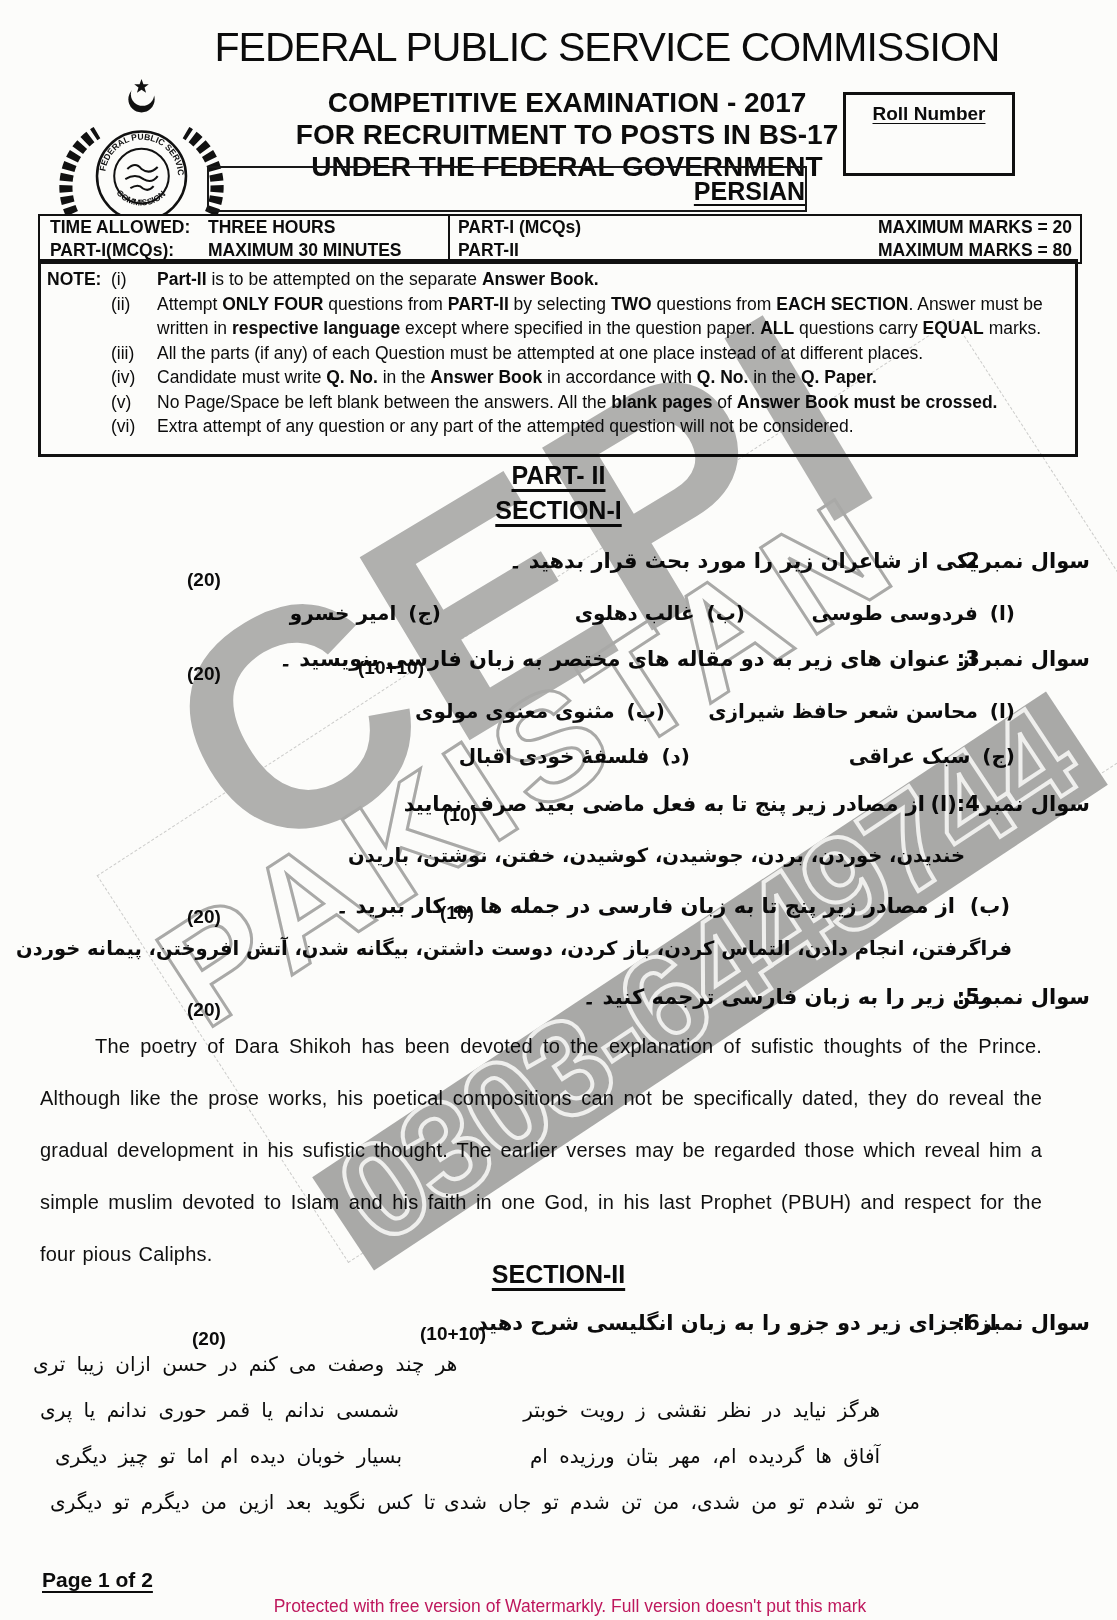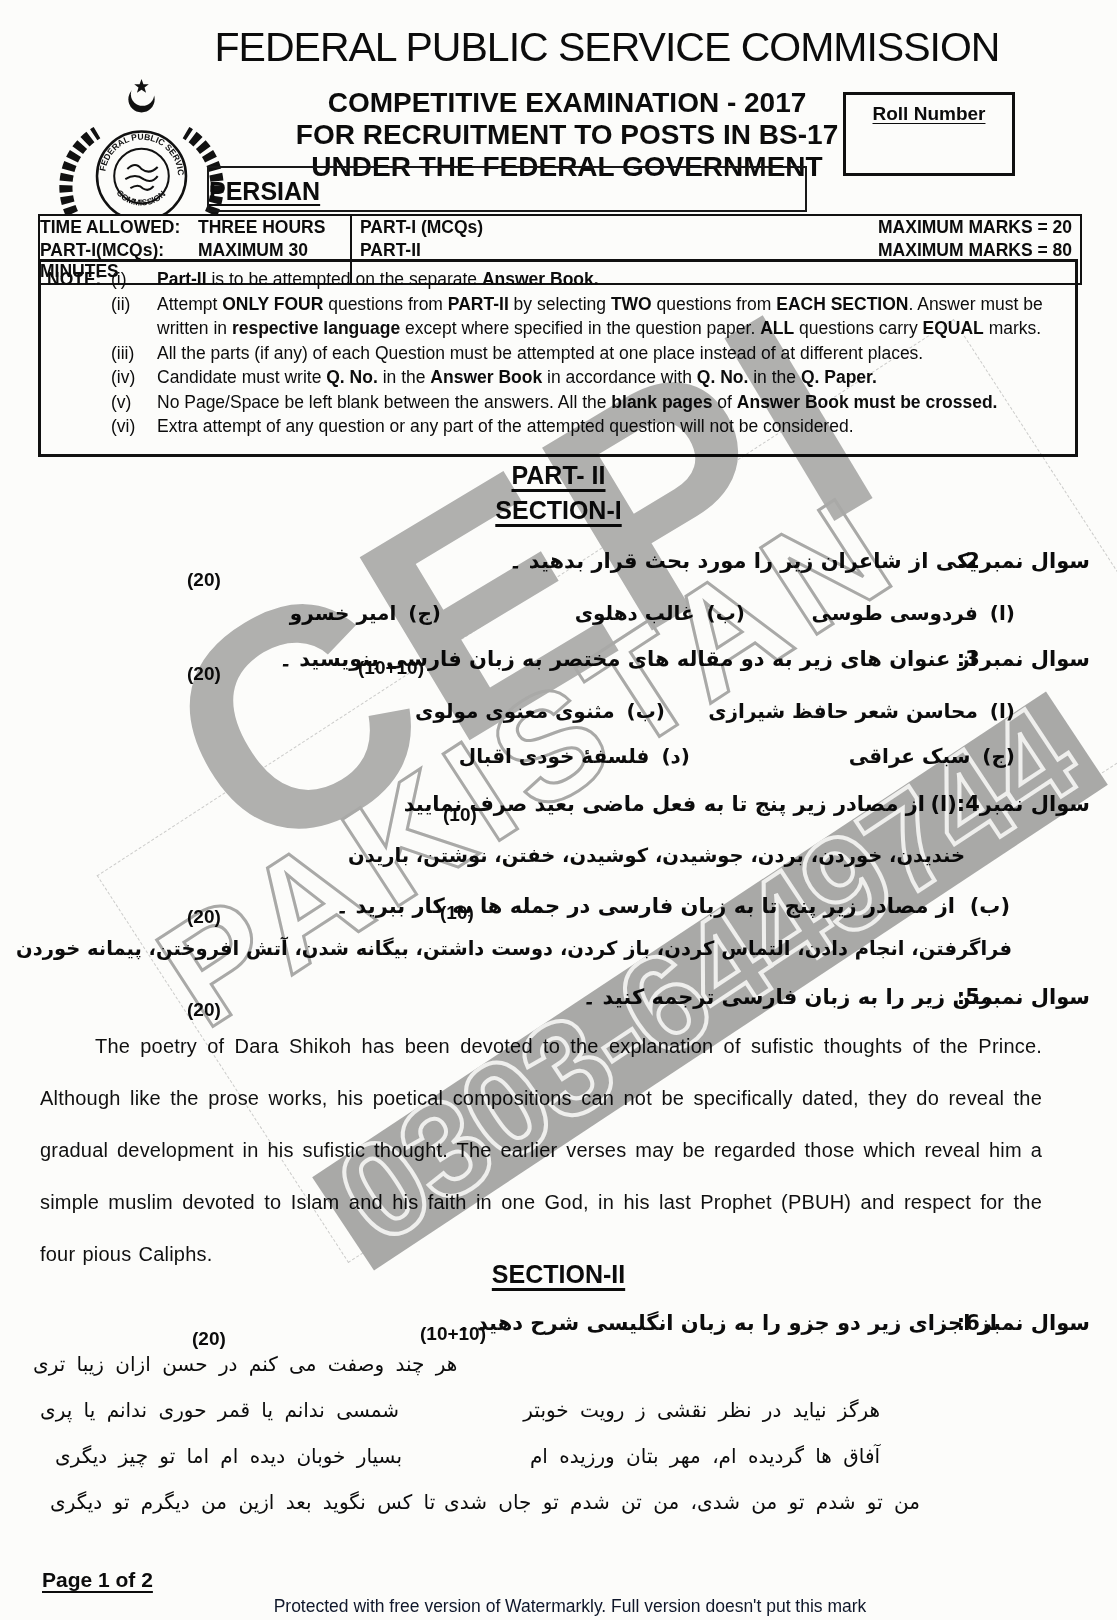--- a/index.html
+++ b/index.html
@@ -7,26 +7,26 @@
         font-family:"Liberation Sans",sans-serif;color:#0c0c0c;overflow:hidden;}
   .abs{position:absolute;}
   
   .org{position:absolute;top:24px;left:97px;right:0;text-align:center;
        font-size:41px;font-weight:normal;letter-spacing:-1px;white-space:nowrap;}
   .hline{position:absolute;left:17px;right:0;text-align:center;font-size:28px;font-weight:bold;letter-spacing:0;white-space:nowrap;}
   .rollbox{position:absolute;left:843px;top:92px;width:172px;height:84px;border:3px solid #101010;
            text-align:center;padding-top:8px;box-sizing:border-box;}
   .rollbox span{font-size:19px;font-weight:bold;text-decoration:underline;text-underline-offset:3px;}
   .subjbox{position:absolute;left:207px;top:166px;width:600px;height:46px;border:2px solid #191919;
-           text-align:left;line-height:46px;box-sizing:border-box;}
+           text-align:right;line-height:46px;box-sizing:border-box;}
   .subjbox span{font-size:25px;font-weight:bold;text-decoration:underline;text-underline-offset:4px;text-decoration-thickness:2px;}
   
   .itable{position:absolute;left:38px;top:214px;width:1040px;border:2px solid #111;font-weight:bold;font-size:17.5px;background:#fcfcfa;}
   .irow{display:flex;}
-  .ic1{width:312px;border-right:2px solid #111;padding:1px 0;flex:none;box-sizing:border-box;}
+  .ic1{width:410px;border-right:2px solid #111;padding:1px 10px;flex:none;box-sizing:border-box;}
   .ilabel{display:inline-block;width:158px;}
   .ic2{flex:1;padding:1px 8px;}
   .ic3{width:258px;text-align:right;padding:1px 8px;flex:none;}
   
   .notebox{position:absolute;left:38px;top:259px;width:1040px;height:198px;border:3px solid #111;
            padding:5px 10px 0 6px;box-sizing:border-box;font-size:17.5px;line-height:24.5px;background:transparent;}
   .nrow{display:flex;align-items:flex-start;}
   .nprefix{width:64px;font-weight:bold;flex:none;}
   .nnum{width:46px;flex:none;}
   .ntext{flex:1;}
@@ -46,21 +46,21 @@
   .para{position:absolute;top:1020px;left:40px;width:1002px;font-size:20px;line-height:52px;
         text-align:justify;text-indent:55px;color:#101010;letter-spacing:0.2px;word-spacing:1.5px;}
   
   .vrow{position:absolute;left:0;width:1117px;height:42px;direction:rtl;
         font-family:"DejaVu Sans",sans-serif;font-size:20px;word-spacing:5px;}
   .vrow > span{position:absolute;white-space:nowrap;top:0;}
   .vkey{margin-left:14px;font-weight:bold;}
   
   .pagefoot{position:absolute;left:42px;top:1568px;font-size:21px;font-weight:bold;
             text-decoration:underline;text-underline-offset:4px;}
-  .wmly{position:absolute;left:120px;top:1596px;width:900px;text-align:center;font-size:17.5px;color:#0f172a;}
+  .wmly{position:absolute;left:120px;top:1596px;width:900px;text-align:center;font-size:17.5px;color:#be185d;}
   
   .wm{position:absolute;inset:0;mix-blend-mode:multiply;pointer-events:none;z-index:6;}
   .wm-box{position:absolute;left:140px;top:560px;width:1020px;height:460px;border:1px dashed #cfcfcf;transform:rotate(-33deg);}
   .wm-cepi{position:absolute;left:120px;top:430px;width:800px;text-align:center;line-height:1;
            font-size:310px;font-weight:bold;color:#b2b2b2;transform:rotate(-31deg);letter-spacing:6px;}
   .wm-pak{position:absolute;left:110px;top:690px;width:820px;text-align:center;line-height:1;
           font-size:150px;font-weight:bold;color:transparent;-webkit-text-stroke:3px #ababab;
           transform:rotate(-33deg);letter-spacing:12px;}
   .wm-band{position:absolute;left:270px;top:925px;width:880px;height:112px;background:#ababab;
            transform:rotate(-33.5deg);text-align:center;line-height:100px;}

